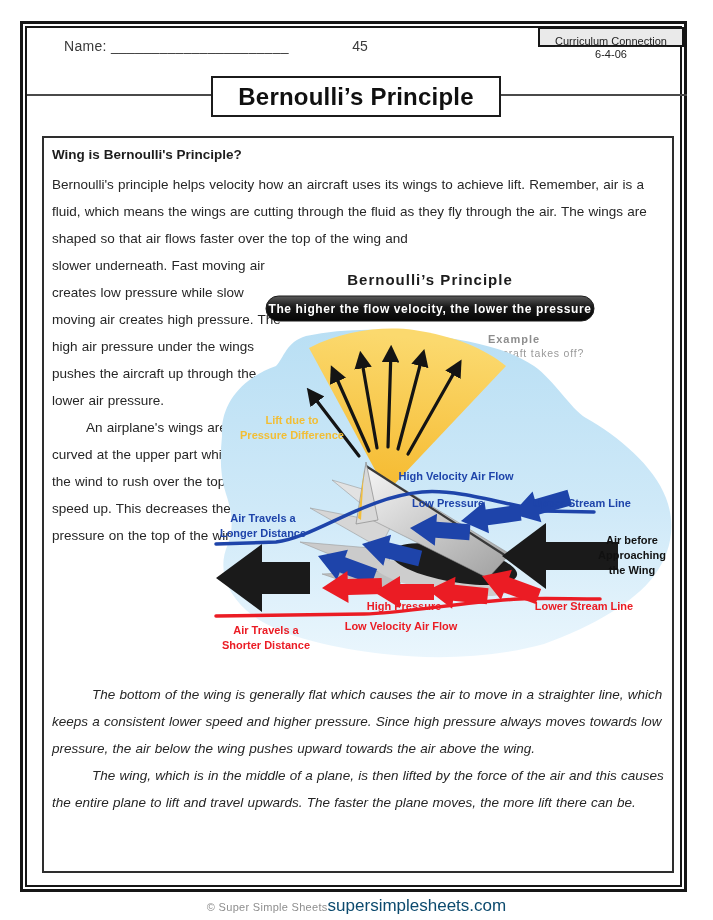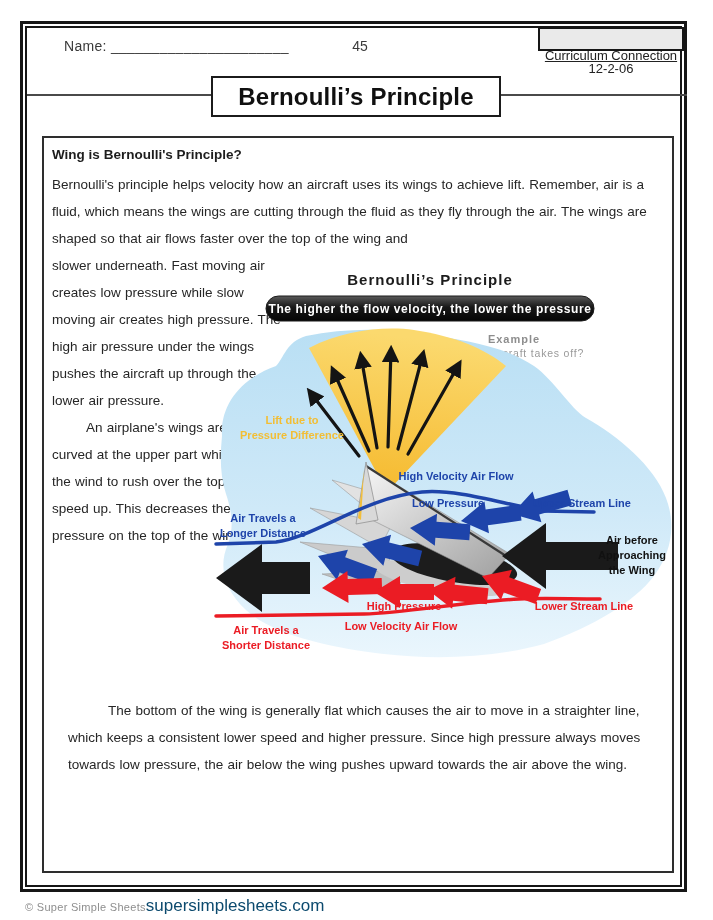--- a/index.html
+++ b/index.html
@@ -10,77 +10,78 @@
   .outer-frame{
     position:absolute;left:25px;top:26px;width:653px;height:857px;
     border:2px solid #161616;outline:3px solid #161616;outline-offset:2px;
     background:#fff;
   }
   .name-row{position:absolute;left:40px;top:38px;font-size:14px;color:#3a3a3a;letter-spacing:.3px;margin-left:24px;}
   .page-number{position:absolute;left:330px;top:38px;width:60px;text-align:center;font-size:14px;color:#3a3a3a;}
   .curriculum-box{
     position:absolute;left:538px;top:27px;width:146px;height:20px;
     background:#EAEAEA;border:2px solid #161616;box-sizing:border-box;
-    text-align:center;font-size:13px;color:#222;line-height:13px;padding-top:20px;
+    text-align:center;font-size:11px;color:#222;line-height:13px;padding-top:6px;
   }
   .curriculum-box .cc-title{text-decoration:underline;}
   .title-rule{position:absolute;left:27px;top:94px;width:660px;border-top:2.5px solid #4a4a4a;}
   .title-box{
     position:absolute;left:211px;top:76px;width:290px;height:41px;
     background:#fff;border:2px solid #1b1b1b;box-sizing:border-box;
     display:flex;align-items:center;justify-content:center;
     font-size:24px;font-weight:bold;color:#101010;letter-spacing:.2px;
   }
   .content-box{
     position:absolute;left:42px;top:136px;width:632px;height:737px;
     border:2px solid #2e2e2e;box-sizing:border-box;background:#fff;
   }
   .q-heading{position:absolute;left:52px;top:147px;font-size:13.5px;font-weight:bold;color:#1d1d1d;}
   .body-text{font-size:13.5px;line-height:27px;color:#262626;word-spacing:.5px;}
   .intro-block{position:absolute;left:52px;top:171px;width:620px;}
   .col-block{position:absolute;left:52px;top:252px;width:235px;}
   .col-block p{margin:0;}
   .col-block .indented{text-indent:34px;}
   .bottom-block{position:absolute;left:52px;top:681px;width:620px;}
-  .bottom-block p{margin:16px;text-indent:40px;}
+  .bottom-block p{margin:0;text-indent:40px;font-style:italic;}
   .diagram-wrap{position:absolute;left:214px;top:266px;width:464px;height:400px;}
   .footer{
     position:absolute;left:25px;top:896px;width:663px;
-    display:flex;justify-content:flex-start;align-items:baseline;
+    display:flex;justify-content:center;align-items:baseline;
   }
   .footer .copy{font-size:11px;color:#8e8e8e;letter-spacing:.3px;}
   .footer .site{font-size:17px;color:#0c4a6e;}
   svg text{font-family:"Liberation Sans", sans-serif;}
 </style>
 </head>
 <body>
 
 <div class="outer-frame"></div>
 
 <div class="name-row">Name: ______________________</div>
 <div class="page-number">45</div>
 
 <div class="curriculum-box">
   <div class="cc-title">Curriculum Connection</div>
-  <div class="cc-code">12-2-06</div>
+  <div class="cc-code">6-4-06</div>
 </div>
 
 <div class="title-rule"></div>
 <div class="title-box">Bernoulli’s Principle</div>
 
 <div class="content-box"></div>
 
 <div class="q-heading">Wing is Bernoulli's  Principle?</div>
 <div class="body-text intro-block">Bernoulli's principle helps velocity how an aircraft uses its wings to achieve lift. Remember, air is a fluid, which means the wings are cutting through the fluid as they fly through the air. The wings are shaped so that air flows faster over the top of the wing and</div>
 <div class="body-text col-block">
   <p>slower underneath.  Fast moving air creates low pressure while slow moving air creates high pressure. The high air pressure under the wings pushes the aircraft up through the lower air pressure.</p>
   <p class="indented">An airplane's wings are usually curved at the upper part which causes the wind to rush over the top and speed up. This decreases the air pressure on the top of the wing.</p>
 </div>
 <div class="body-text bottom-block">
   <p>The bottom of the wing is generally flat which causes the air to move in a straighter line, which keeps a consistent lower speed and higher pressure. Since high pressure always moves towards low pressure, the air below the wing pushes upward towards the air above the wing.</p>
+  <p>The wing, which is in the middle of a plane, is then lifted by the force of the air and this causes the entire plane to lift and travel upwards. The faster the plane moves, the more lift there can be.</p>
 </div>
 
 <div class="diagram-wrap">
 <svg width="464" height="400" viewBox="0 0 464 400" xmlns="http://www.w3.org/2000/svg">
   <defs>
     <linearGradient id="skyGrad" x1="0" y1="0" x2="0" y2="1">
       <stop offset="0" stop-color="#B9DFF4"></stop>
       <stop offset="0.55" stop-color="#CFE9F8"></stop>
       <stop offset="1" stop-color="#EAF6FD"></stop>
     </linearGradient>

